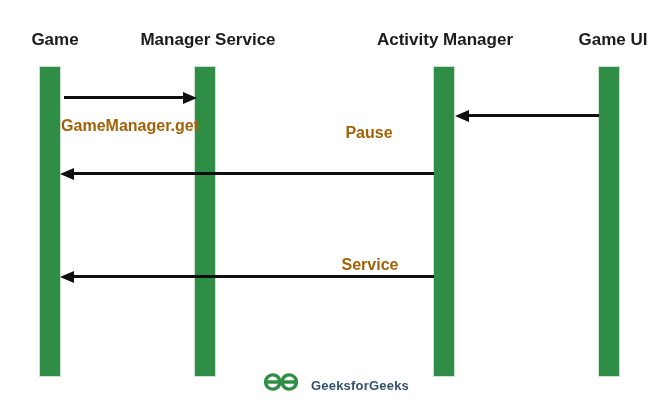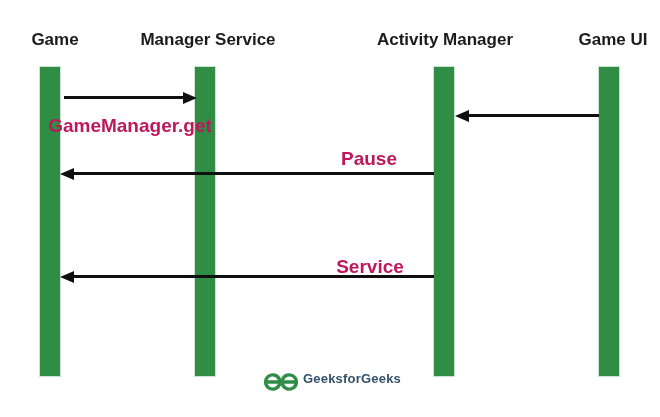--- a/index.html
+++ b/index.html
@@ -48,33 +48,33 @@
 
   .line-pause{left:72px;top:172px;width:362px;}
   .head-pause{left:60px;top:168px;}
 
   .line-resume{left:72px;top:275px;width:362px;}
   .head-resume{left:60px;top:271px;}
 
   
   .msg-label{
     position:absolute;z-index:3;
-    font-size:19px;font-weight:700;color:#be185d;
+    font-size:16px;font-weight:700;color:#a16207;
     white-space:nowrap;
   }
   .ml-getservice{left:130px;top:115px;transform:translateX(-50%);
     text-align:center;line-height:21px;}
   .ml-dashboard{left:533px;top:124px;transform:translateX(-50%);}
-  .ml-pause{left:369px;top:148px;transform:translateX(-50%);}
+  .ml-pause{left:369px;top:124px;transform:translateX(-50%);}
   .ml-resume{left:370px;top:256px;transform:translateX(-50%);}
 
   
   .brand{
     position:absolute;left:263px;top:371px;z-index:3;
-    display:flex;align-items:flex-start;gap:4px;
+    display:flex;align-items:flex-end;gap:12px;
   }
   .brand-text{
     font-size:13px;font-weight:700;color:#33506b;letter-spacing:0.2px;
   }
 </style>
 </head>
 <body>
 
 <div class="stage">
 

